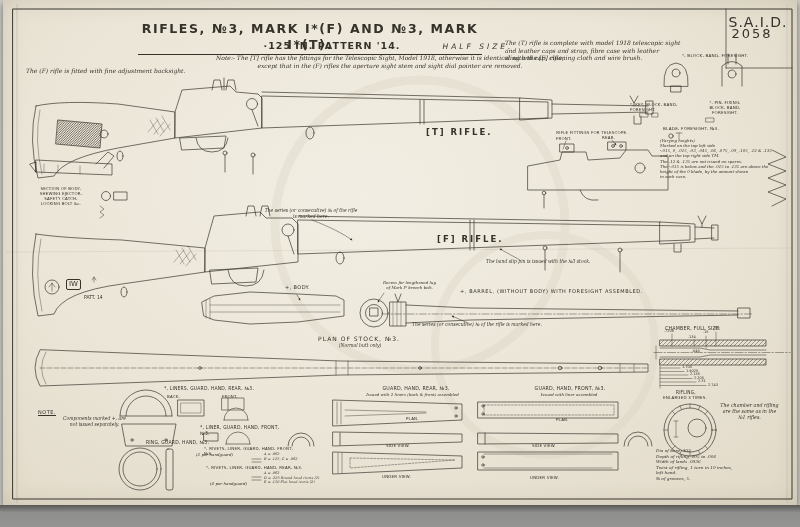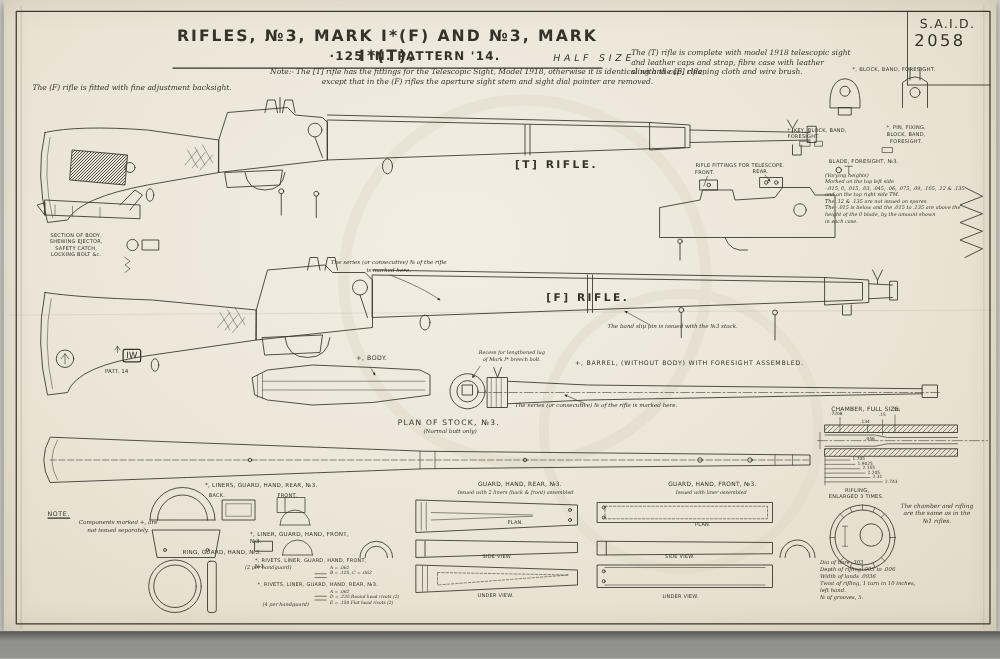--- a/index.html
+++ b/index.html
@@ -14,24 +14,24 @@
   .art{position:absolute;left:0;top:0;width:800px;height:527px;}
   .L{position:absolute;line-height:1.25;white-space:pre-line;color:#35322a;}
   .sc{transform:scale(.5);transform-origin:0 0;line-height:1.3;}
   .hand{font-family:"DejaVu Serif",serif;font-style:italic;}
   .c{text-align:center;}
   .caps{letter-spacing:.4px;}
   .title{font-size:12.5px;font-weight:bold;letter-spacing:1.6px;
          border-bottom:1.2px solid #35322a;padding-bottom:2px;}
   .subtitle{font-size:9.5px;font-weight:bold;letter-spacing:1px;}
   .half{font-size:7.5px;letter-spacing:3px;}
-  .stamp1{font-size:10px;letter-spacing:1px;}
+  .stamp1{font-size:14px;letter-spacing:1px;}
   .stamp2{font-size:13px;letter-spacing:2px;}
   .rifleLbl{font-size:8.5px;letter-spacing:2px;font-weight:bold;}
-  .iwbox{border:1.6px solid #35322a;border-radius:2px;padding:0 2px;font-size:7px;margin-left:32px;}
+  .iwbox{border:1.6px solid #35322a;border-radius:2px;padding:0 2px;font-size:7px;}
 </style>
 </head>
 <body>
 
 <div class="photo">
   <div class="sheet"></div>
   <div class="table"></div>
 
   <svg class="art" viewBox="0 0 800 527" xmlns="http://www.w3.org/2000/svg">
     <defs>
@@ -291,21 +291,21 @@
   <div class="L sc caps" style="left:663px;top:126px;width:130px;font-size:8.4px;">BLADE, FORESIGHT, №3.</div>
   <div class="L sc hand" style="left:660px;top:138px;width:268px;font-size:8px;">(Varying heights)
 Marked on the top left side
 -.015, 0, .015, .03, .045, .06, .075, .09, .105, .12 &amp; .135
 and on the top right side TM.
 The .12 &amp; .135 are not issued on spares.
 The -.015 is below and the .015 to .135 are above the
 height of the 0 blade, by the amount shown
 in each case.</div>
 
-  <div class="L rifleLbl" style="left:412px;top:127px;">[T] RIFLE.</div>
+  <div class="L rifleLbl" style="left:426px;top:127px;">[T] RIFLE.</div>
   <div class="L sc caps c" style="left:551px;top:130px;width:164px;font-size:8px;">RIFLE FITTINGS FOR TELESCOPE.</div>
   <div class="L sc caps" style="left:556px;top:136px;width:50px;font-size:8px;">FRONT.</div>
   <div class="L sc caps" style="left:602px;top:135px;width:50px;font-size:8px;">REAR.</div>
   <div class="L sc caps c" style="left:30px;top:186px;width:124px;font-size:8px;">SECTION OF BODY,
 SHEWING EJECTOR,
 SAFETY CATCH,
 LOCKING BOLT &amp;c.</div>
 
   <div class="L sc hand c" style="left:254px;top:208px;width:228px;font-size:9px;">The series (or consecutive) № of the rifle
 is marked here.</div>

